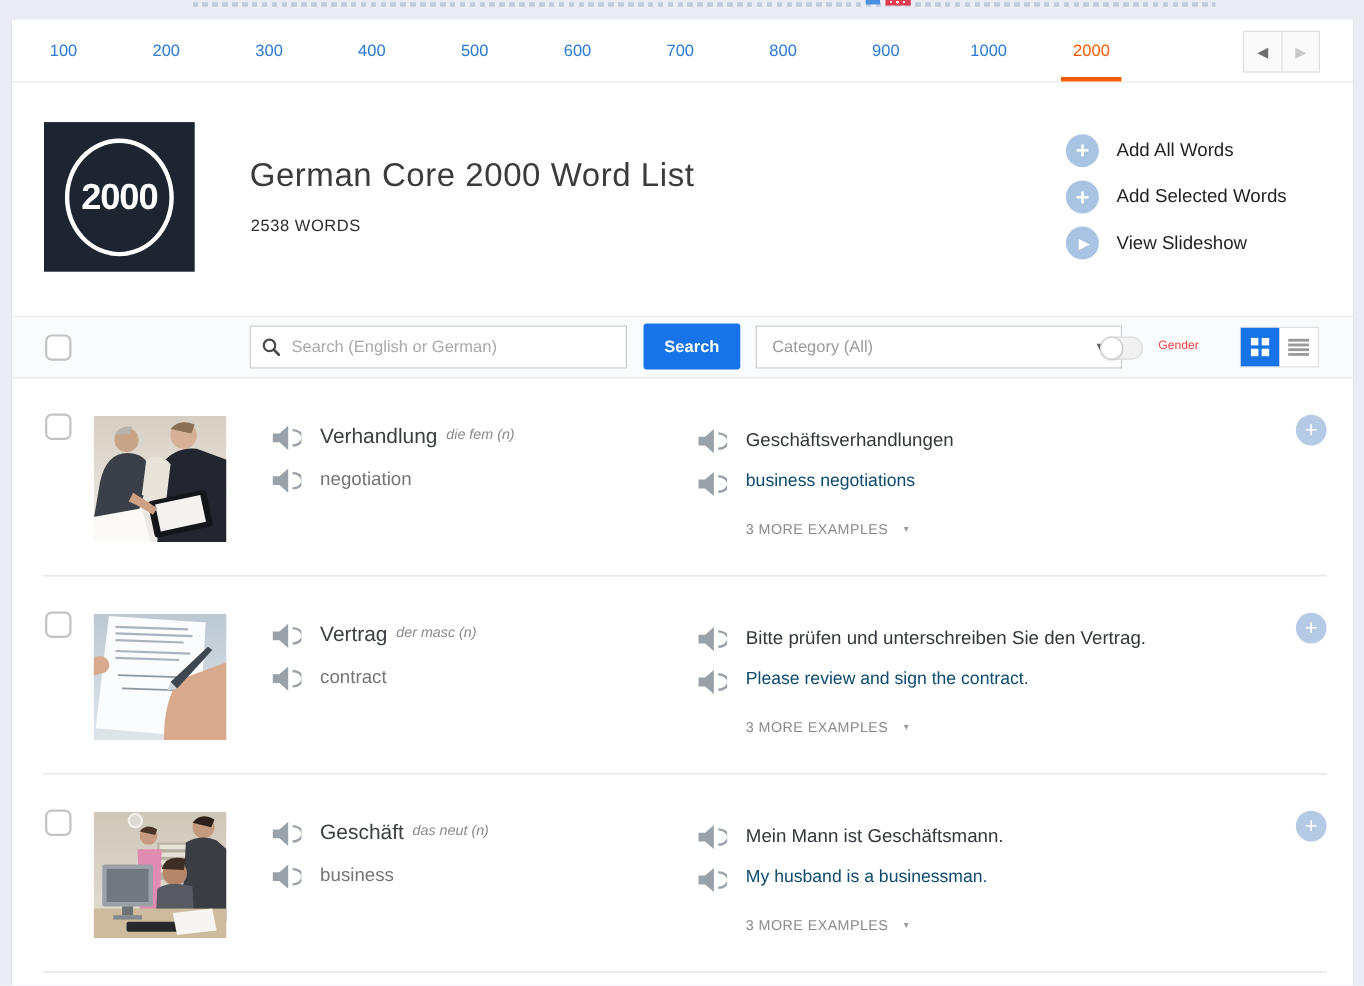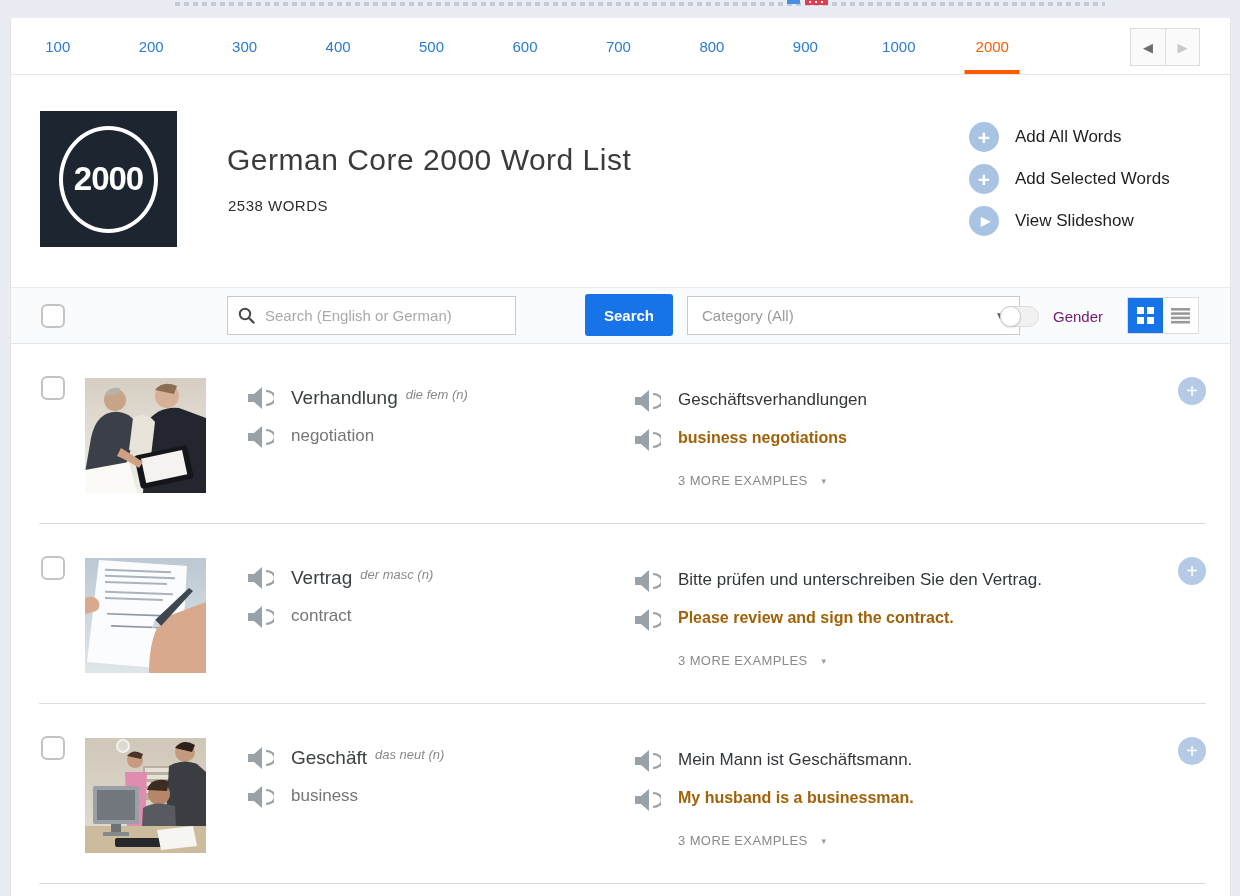--- a/index.html
+++ b/index.html
@@ -75,21 +75,21 @@
   
   .toolbar {
     height:57px; background:#fafbfc; border-top:1px solid #ebebeb; border-bottom:1px solid #e6e6e6;
     position:relative;
   }
   .checkbox {
     width:24px; height:24px; border:2px solid #c3c3c3; border-radius:6px; background:#fff; cursor:pointer;
   }
   .toolbar .checkbox { position:absolute; left:30px; top:16px; }
   .search-wrap {
-    position:absolute; left:216px; top:8px; width:289px; height:39px;
+    position:absolute; left:216px; top:8px; width:343px; height:39px;
     border:1px solid #c9c9c9; background:#fff; display:flex; align-items:center; padding:0 10px;
   }
   .search-wrap svg { flex:none; margin-right:10px; }
   .search-input {
     border:0; outline:0; flex:1; font-size:15px; color:#444; background:transparent;
     font-family:"Liberation Sans", sans-serif;
   }
   .search-input::placeholder { color:#a9a9a9; }
   .search-btn {
     position:absolute; left:574px; top:6px; width:88px; height:42px;
@@ -103,42 +103,42 @@
   }
   .category .arrow { margin-left:auto; color:#5f6368; font-size:10px; }
   .toggle {
     position:absolute; left:989px; top:18px; width:39px; height:21px; border-radius:11px;
     background:#f1f1f1; border:1px solid #ddd; cursor:pointer;
   }
   .toggle-knob {
     position:absolute; left:-1px; top:-1px; width:21px; height:21px; border-radius:50%;
     background:#fff; border:1px solid #ccc; box-shadow:0 1px 2px rgba(0,0,0,.12);
   }
-  .gender-label { position:absolute; left:1042px; top:20px; font-size:15px; color:#701a75;text-align:right; }
+  .gender-label { position:absolute; left:1042px; top:20px; font-size:11px; color:#ef4444;text-align:right; }
   .view-toggle {
     position:absolute; right:31px; top:9px; display:flex; border:1px solid #ddd; background:#fff;
   }
   .view-btn { width:35px; height:35px; display:flex; align-items:center; justify-content:center; cursor:pointer; }
   .view-btn.grid-active { background:#1673e8; }
 
   
   .word-row { position:relative; height:180px; }
   .divider { position:absolute; bottom:0; left:28px; right:24px; height:1px; background:#ddd; }
   .word-row .checkbox { position:absolute; left:30px; top:32px; }
   .thumb { position:absolute; left:74px; top:34px; width:121px; height:115px; overflow:hidden; }
   .thumb svg { display:block; }
   .word-col { position:absolute; left:236px; top:43px; width:330px; }
   .ex-col { position:absolute; left:623px; top:46px; width:530px; }
   .line { display:flex; align-items:flex-start; height:28px; margin-bottom:11px; }
   .speaker { flex:none; width:27px; margin-right:17px; cursor:pointer; display:flex; align-items:center; }
   .german-word { font-size:19px; color:#3c4043; }
   .gender-info { font-size:13px; font-style:italic; color:#8a8a8a; margin-left:8px; }
   .english-word { font-size:17px; color:#757575; }
   .ex-german { font-size:17px; color:#33373b; }
-  .ex-english { font-size:16px; color:#a16207;font-weight:bold; }
+  .ex-english { font-size:16px; color:#0c4a6e; }
   .more-examples {
     margin-top:16px; margin-left:44px; font-size:13px; color:#8a8a8a; letter-spacing:0.4px;
     cursor:pointer; display:flex; align-items:center;
   }
   .more-arrow { margin-left:14px; font-size:9px; color:#9b9b9b; }
   .add-circle {
     position:absolute; left:1167px; top:33px; width:28px; height:28px; border-radius:50%;
     background:#b5cae4; border:0; color:#fff; font-size:20px; line-height:1; cursor:pointer;
     display:flex; align-items:center; justify-content:center; font-family:"Liberation Sans", sans-serif;
   }

